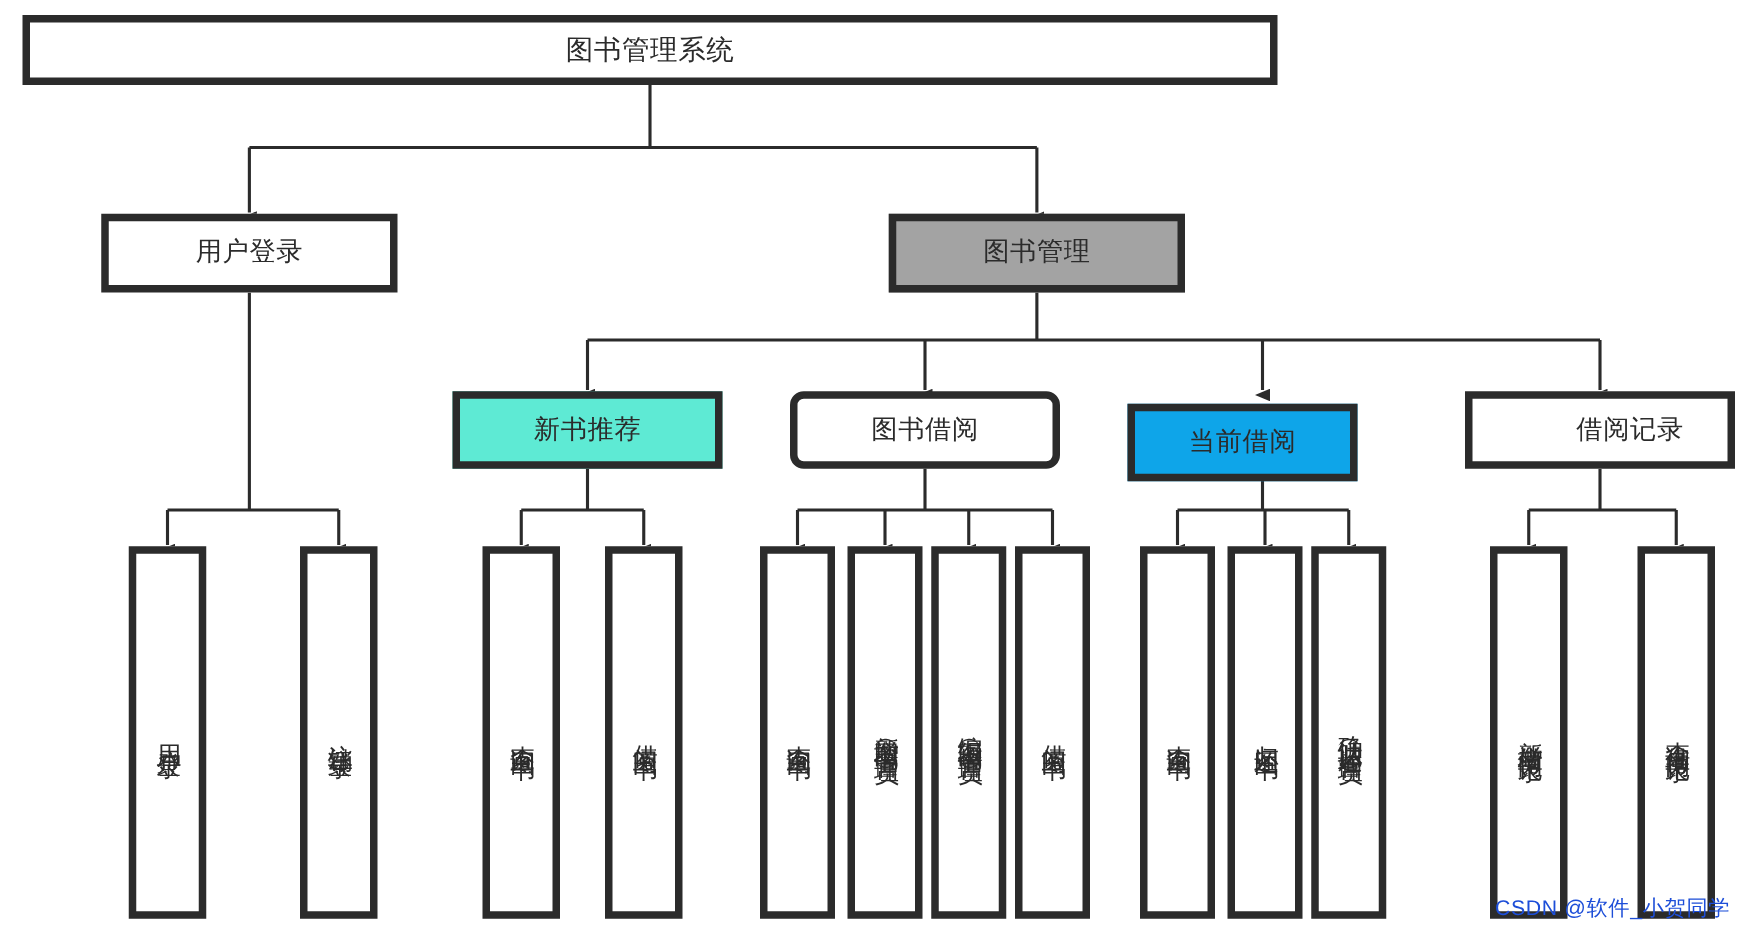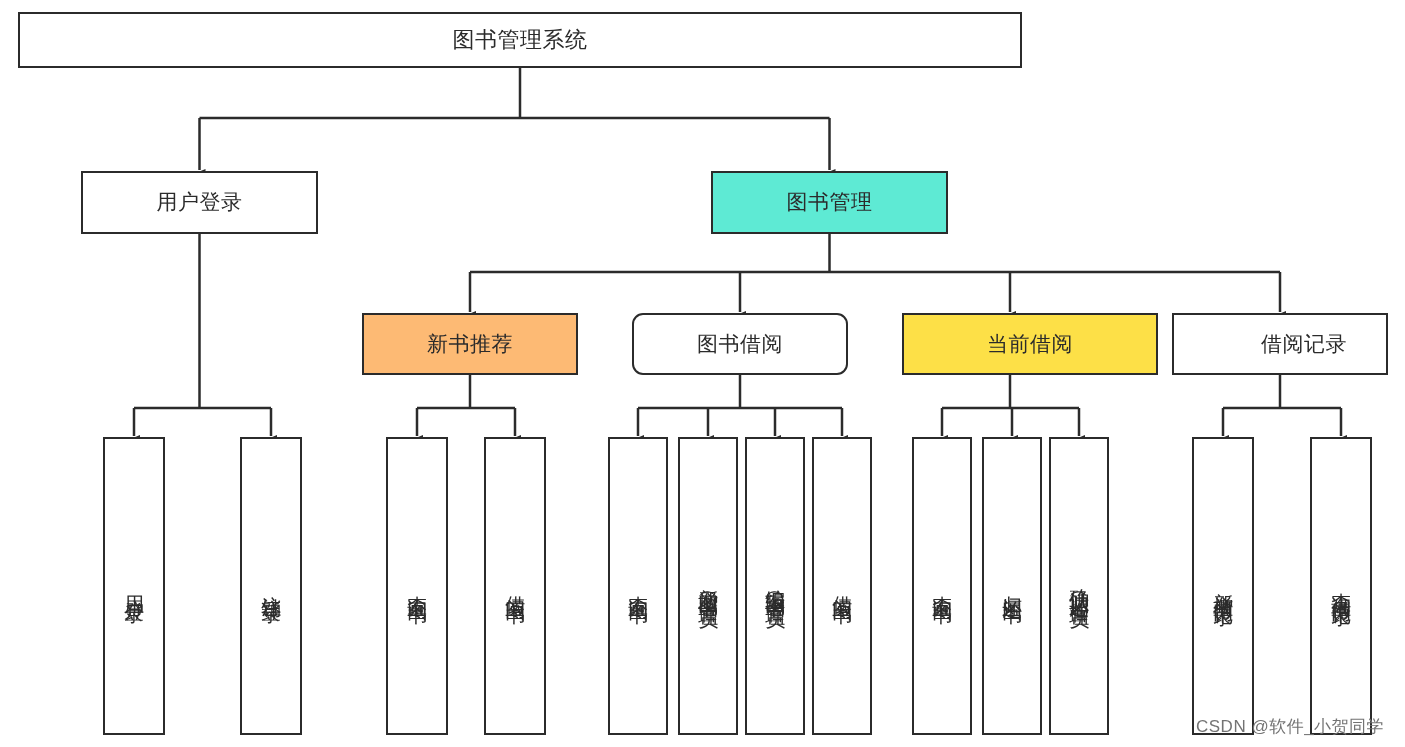--- a/index.html
+++ b/index.html
@@ -25,21 +25,21 @@
     left: 0;
     top: 0;
     width: 1405px;
     height: 747px;
     pointer-events: none;
   }
   .node {
     position: absolute;
     box-sizing: border-box;
     background: #ffffff;
-    border: 2px solid #a21caf;
+    border: 6px solid #a21caf;
     display: flex;
     align-items: center;
     justify-content: center;
     overflow: hidden;
   }
   .node-label {
     color: #2b2b2b;
     font-size: 21px;
     line-height: 1.18;
     letter-spacing: 0.5px;
@@ -53,21 +53,21 @@
     writing-mode: vertical-rl;
     text-orientation: upright;
     letter-spacing: 3px;
     font-size: 20px;
   }
   .node.root .node-label {
     font-size: 22px;
   }
   .watermark {
     position: absolute;
-    color: #737373;
+    color: #1d4ed8;
     font-size: 17px;
     letter-spacing: 0.5px;
     white-space: nowrap;
     user-select: none;
   }
 </style>
 </head>
 <body>
 
 <div id="diagram-root">
@@ -115,30 +115,30 @@
       </g>
   </svg>
 
   <div id="node-layer">
       <div class="node horizontal root" style="left: 18px; top: 12px; width: 1004px; height: 56px; border-color: rgb(43, 43, 43); background: rgb(255, 255, 255);">
         <span class="node-label">图书管理系统</span>
       </div>
       <div class="node horizontal" style="left: 81px; top: 171px; width: 237px; height: 63px; border-color: rgb(43, 43, 43); background: rgb(255, 255, 255);">
         <span class="node-label">用户登录</span>
       </div>
-      <div class="node horizontal" style="left: 711px; top: 171px; width: 237px; height: 63px; border-color: rgb(43, 43, 43); background: #5eead4;">
+      <div class="node horizontal" style="left: 711px; top: 171px; width: 237px; height: 63px; border-color: rgb(43, 43, 43); background: #a3a3a3;">
         <span class="node-label">图书管理</span>
       </div>
-      <div class="node horizontal" style="left: 362px; top: 313px; width: 216px; height: 62px; border-color: rgb(43, 43, 43); background: #fdba74;">
+      <div class="node horizontal" style="left: 362px; top: 313px; width: 216px; height: 62px; border-color: rgb(43, 43, 43); background: #5eead4;">
         <span class="node-label">新书推荐</span>
       </div>
       <div class="node horizontal" style="left: 632px; top: 313px; width: 216px; height: 62px; border-color: rgb(43, 43, 43); background: rgb(255, 255, 255); border-radius: 11px;">
         <span class="node-label">图书借阅</span>
       </div>
-      <div class="node horizontal" style="left: 902px; top: 313px; width: 256px; height: 62px; border-color: rgb(43, 43, 43); background: #fde047;">
+      <div class="node horizontal" style="left: 902px; top: 323px; width: 184px; height: 62px; border-color: rgb(43, 43, 43); background: #0ea5e9;">
         <span class="node-label">当前借阅</span>
       </div>
       <div class="node horizontal" style="left: 1172px; top: 313px; width: 216px; height: 62px; border-color: rgb(43, 43, 43); background: rgb(255, 255, 255); padding-left: 48px;">
         <span class="node-label">借阅记录</span>
       </div>
       <div class="node vertical" style="left: 103px; top: 437px; width: 62px; height: 298px; border-color: rgb(43, 43, 43); background: rgb(255, 255, 255);">
         <span class="node-label">用户登录</span>
       </div>
       <div class="node vertical" style="left: 240px; top: 437px; width: 62px; height: 298px; border-color: rgb(43, 43, 43); background: rgb(255, 255, 255);">
         <span class="node-label">注销登录</span>

